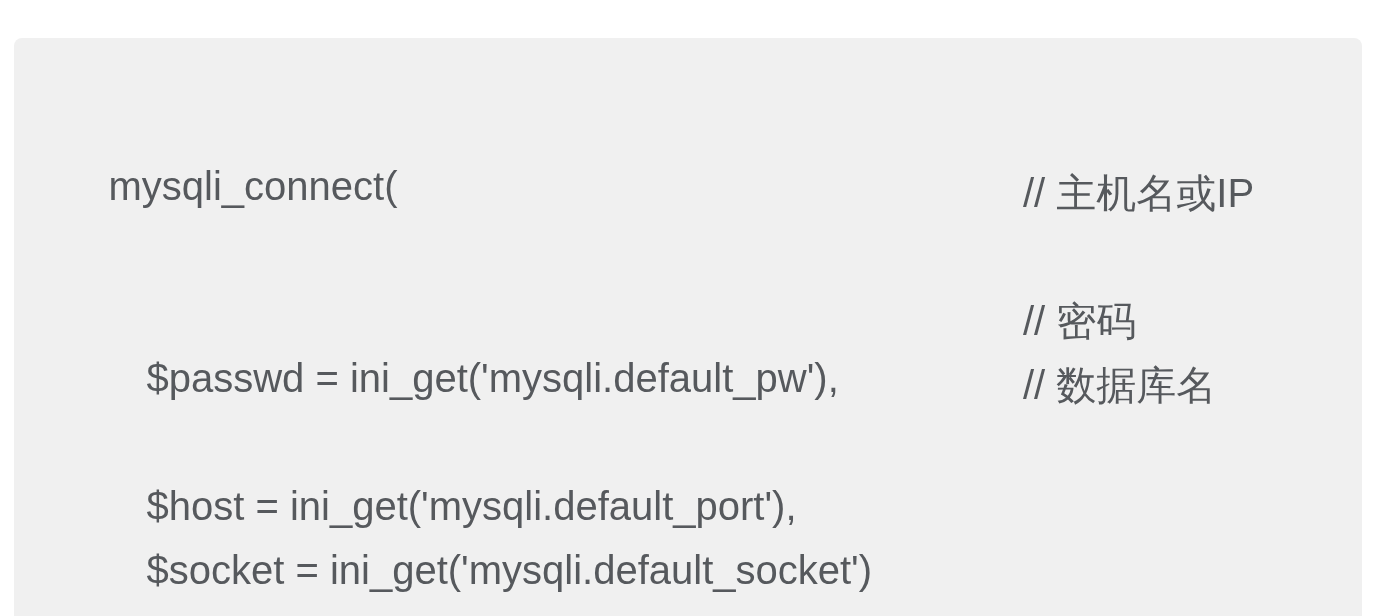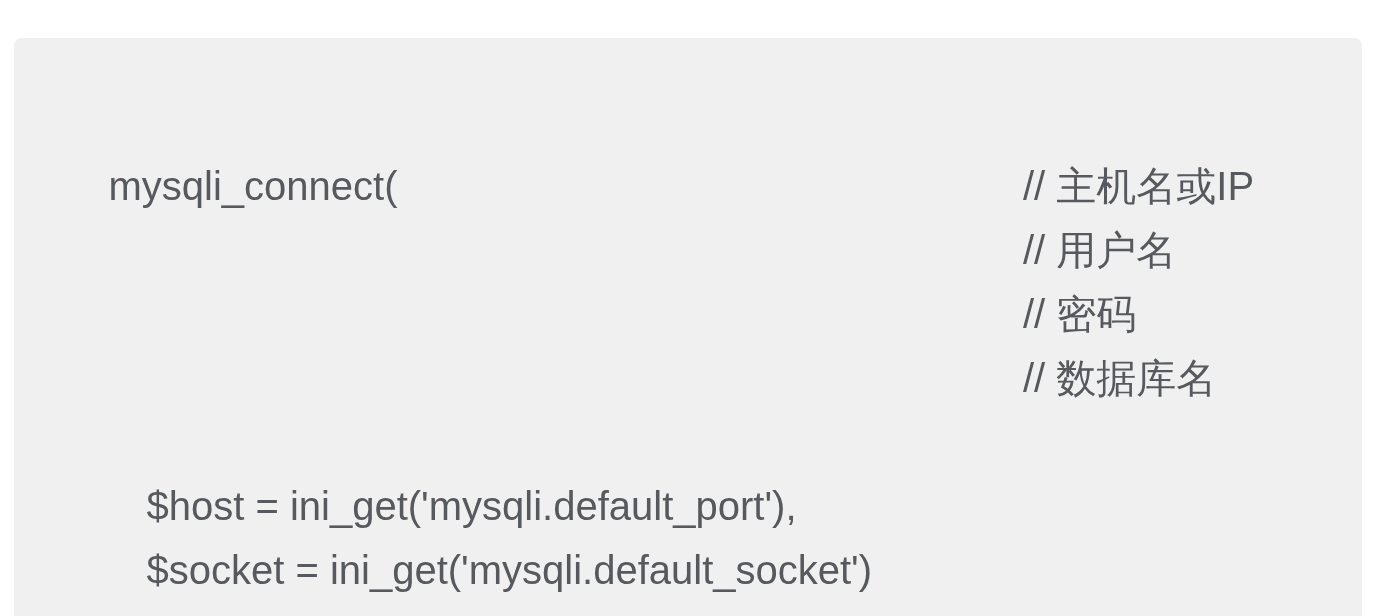--- a/index.html
+++ b/index.html
@@ -33,44 +33,44 @@
   }
   .code-text {
     display: inline-block;
   }
   .code-text.indent {
     margin-left: 38px;
   }
   .code-comment {
     position: absolute;
     left: 959px;
-    top: 0;
+    top: 7px;
     line-height: 64px;
     white-space: pre;
   }
 </style>
 </head>
 <body>
 
 <div class="code-panel">
 
   <div class="code-line">
     <span class="code-text">mysqli_connect(</span>
     <span class="code-comment"></span>
   </div>
 
   <div class="code-line">
     <span class="code-comment">// 主机名或IP</span>
   </div>
 
   <div class="code-line">
-    <span class="code-comment">// 用户名</span>
   </div>
 
   <div class="code-line">
+    <span class="code-text indent">$passwd = ini_get('mysqli.default_pw'),</span>
     <span class="code-comment">// 密码</span>
   </div>
 
   <div class="code-line">
     <span class="code-comment">// 数据库名</span>
   </div>
 
   <div class="code-line">
     <span class="code-text indent">$host = ini_get('mysqli.default_port'),</span>
   </div>

